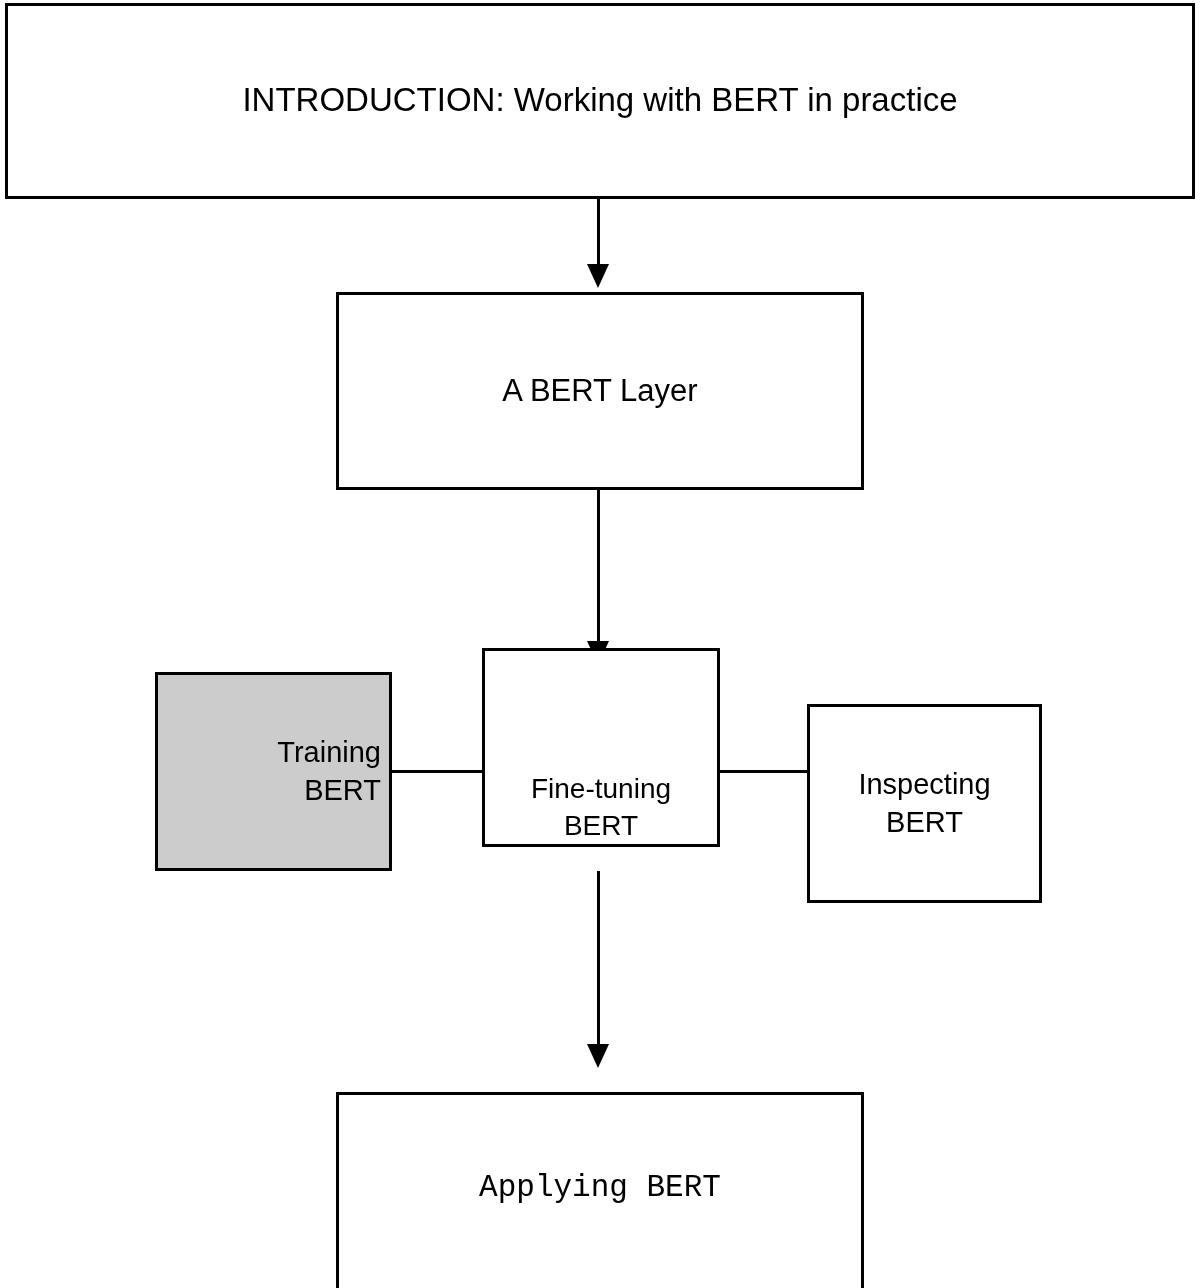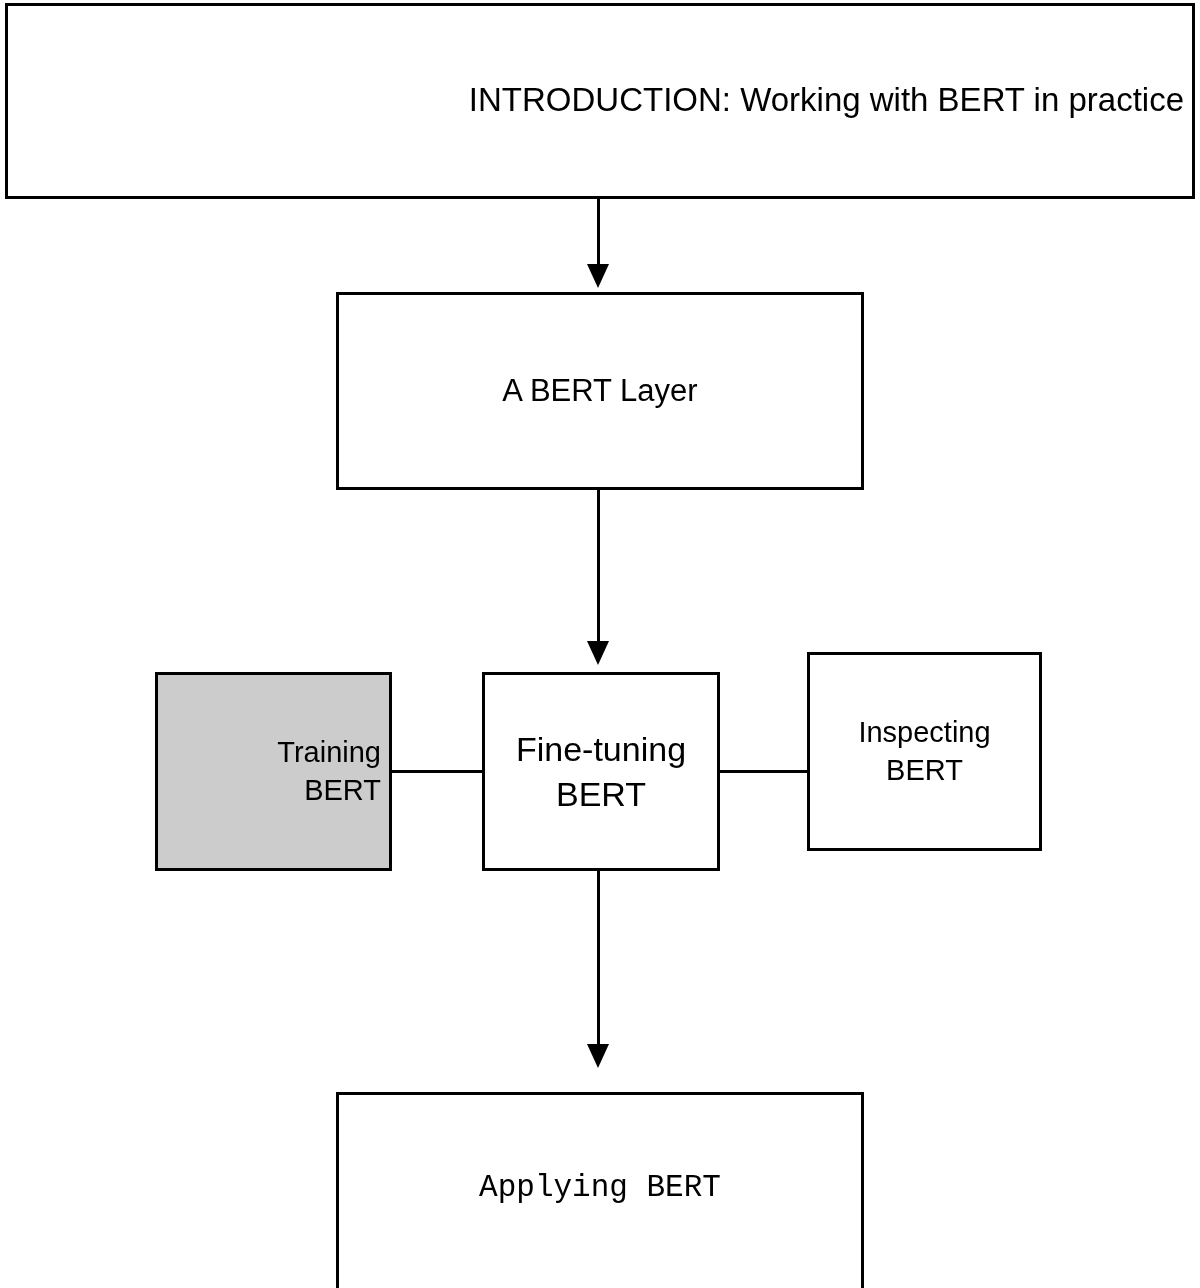--- a/index.html
+++ b/index.html
@@ -39,21 +39,21 @@
   }
 
   
   #node-intro {
     left: 5px;
     top: 3px;
     width: 1190px;
     height: 196px;
     font-size: 33px;
   }
-  #node-intro .label { position: relative; top: -1px; text-align: right; }
+  #node-intro .label { position: relative; top: -1px; }
 
   #node-bert-layer {
     left: 336px;
     top: 292px;
     width: 528px;
     height: 198px;
     font-size: 31px;
   }
 
   #node-training {
@@ -61,29 +61,30 @@
     top: 672px;
     width: 237px;
     height: 199px;
     font-size: 29px;
     background: #cccccc;
     text-align: right;
   }
 
   #node-finetuning {
     left: 482px;
-    top: 672px;
+    top: 648px;
     width: 238px;
     height: 199px;
-    font-size: 34px;
+    font-size: 28px;
+    align-items: flex-end;
   }
 
   #node-inspecting {
     left: 807px;
-    top: 652px;
+    top: 704px;
     width: 235px;
     height: 199px;
     font-size: 29px;
   }
 
   #node-applying {
     left: 336px;
     top: 1092px;
     width: 528px;
     height: 236px;

